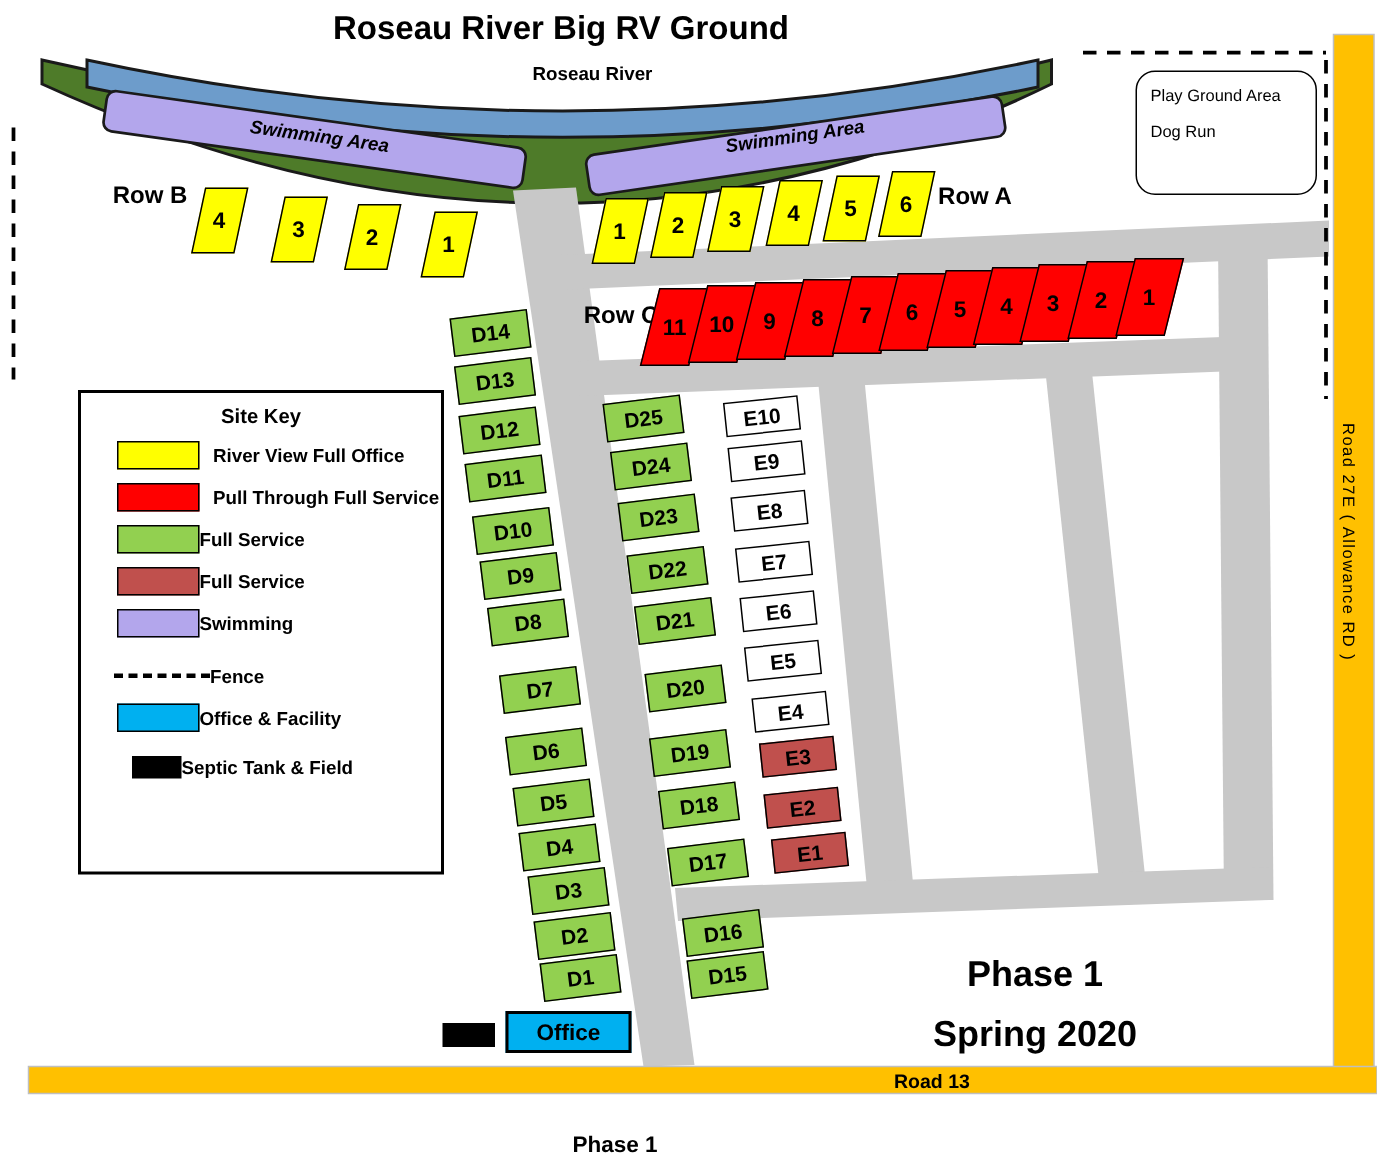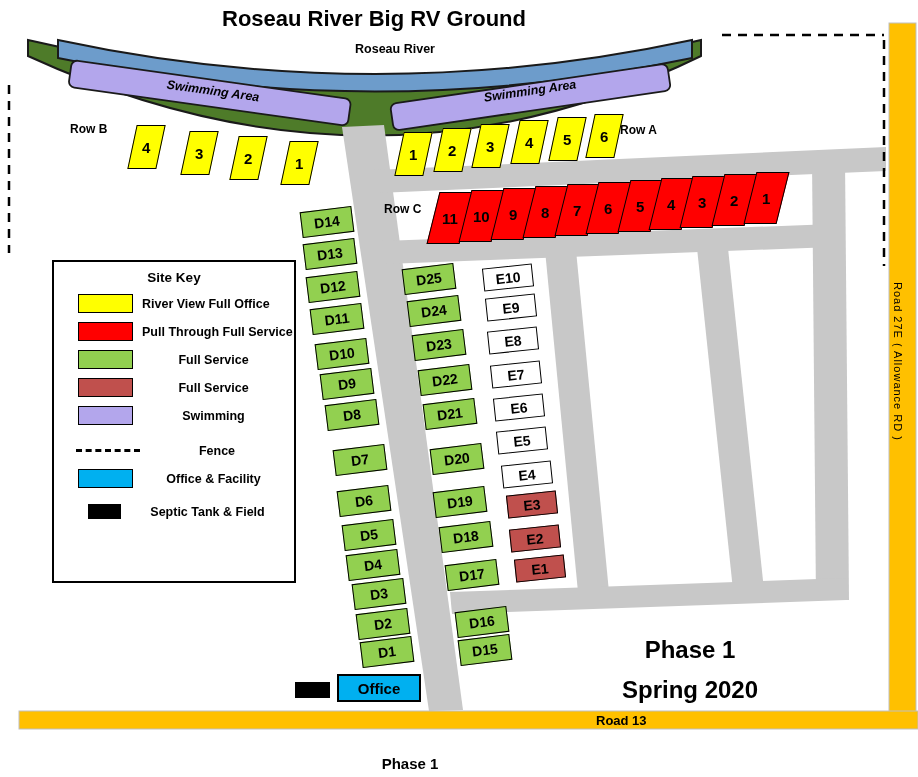--- a/index.html
+++ b/index.html
@@ -1,21 +1,21 @@
 <!DOCTYPE html>
 <html><head>
 <meta charset="utf-8">
 <style>
   html,body{margin:0;padding:0;background:#fff;}
   #map{position:relative;width:918px;height:777px;background:#fff;overflow:hidden;
        font-family:"Liberation Sans",sans-serif;color:#000;}
   #base{position:absolute;left:0;top:0;z-index:1;}
   .abs{position:absolute;z-index:3;}
   .ttl{font-weight:bold;font-size:22px;text-align:center;}
-  .rowlab{font-weight:bold;font-size:12px;text-align:left;}
+  .rowlab{font-weight:bold;font-size:16px;text-align:center;}
   .maplab{font-weight:bold;font-size:12.5px;text-align:center;}
   .swim{font-weight:bold;font-style:italic;font-size:12.5px;text-align:center;z-index:4;}
 
   
   .site{position:absolute;display:flex;align-items:center;justify-content:center;
         border:1.6px solid #000;box-sizing:border-box;font-weight:bold;z-index:5;}
   .s-yellow{transform:skewX(-12deg);font-size:15px;}
   .s-red{transform:skewX(-14deg);font-size:15px;}
   .s-green{transform:rotate(-7deg);font-size:14px;}
   .s-white{transform:rotate(-6deg);font-size:14px;}
@@ -24,21 +24,21 @@
 
   
   #legend{position:absolute;left:52px;top:260px;width:244px;height:323px;border:2.5px solid #000;
           background:#fff;z-index:6;box-sizing:border-box;}
   .lg-title{font-weight:bold;font-size:13.5px;text-align:center;margin-top:8px;}
   .lg-row{display:flex;align-items:center;height:19px;margin-top:9px;}
   .lg-swatch{width:55px;height:19px;border:1.6px solid #000;box-sizing:border-box;margin-left:24px;flex:none;}
   .lg-septic{width:33px;height:15px;margin-left:34px;flex:none;background:#000;}
   .lg-dash{width:64px;height:0;border-top:3px dashed #000;margin-left:22px;flex:none;}
   .lg-label{flex:1;font-weight:bold;font-size:12.5px;padding-left:9px;}
-  .lg-label.ctr{text-align:center;padding-left:0;}
+  .lg-label.ctr{text-align:left;padding-left:0;}
 
   
   #playground{position:absolute;left:757px;top:47px;width:121px;height:83px;border:1.8px solid #000;
               border-radius:13px;z-index:4;box-sizing:border-box;font-size:11px;}
   #playground div{margin:10px 0 0 9px;}
   #playground div+div{margin-top:12px;}
 
   
   #office{position:absolute;left:337px;top:674px;width:84px;height:28px;border:2px solid #000;
           box-sizing:border-box;display:flex;align-items:center;justify-content:center;
@@ -88,20 +88,24 @@
 
   <div class="abs maplab" style="left:330px;top:42px;width:130px;z-index:4;">Roseau River</div>
 
   <div class="abs swim" style="left:148px;top:84px;width:130px;transform:rotate(8deg);">Swimming Area</div>
   <div class="abs swim" style="left:465px;top:84px;width:130px;transform:rotate(-8.3deg);">Swimming Area</div>
 
   <div class="abs rowlab" style="left:70px;top:122px;width:60px;">Row B</div>
   <div class="abs rowlab" style="left:620px;top:123px;width:60px;">Row A</div>
   <div class="abs rowlab" style="left:384px;top:202px;width:60px;z-index:5;">Row C</div>
 
+  <div id="playground">
+    <div>Play Ground Area</div>
+    <div>Dog Run</div>
+  </div>
 
   <div id="legend">
     <div class="lg-title">Site Key</div>
     <div class="lg-row">
       <span class="lg-swatch" style="background: rgb(255, 255, 0);"></span>
       <span class="lg-label">River View Full Office</span>
     </div>
     <div class="lg-row">
       <span class="lg-swatch" style="background: rgb(255, 0, 0);"></span>
       <span class="lg-label">Pull Through Full Service</span>

